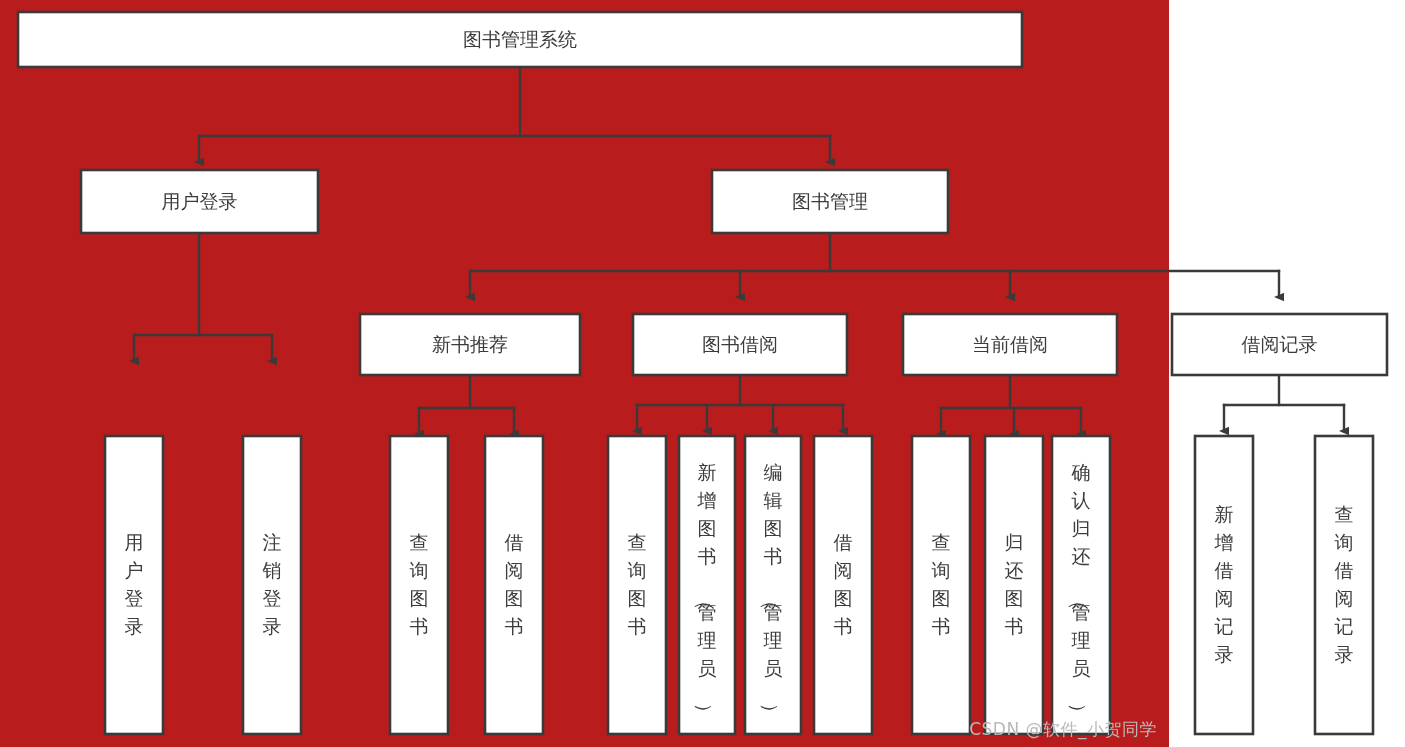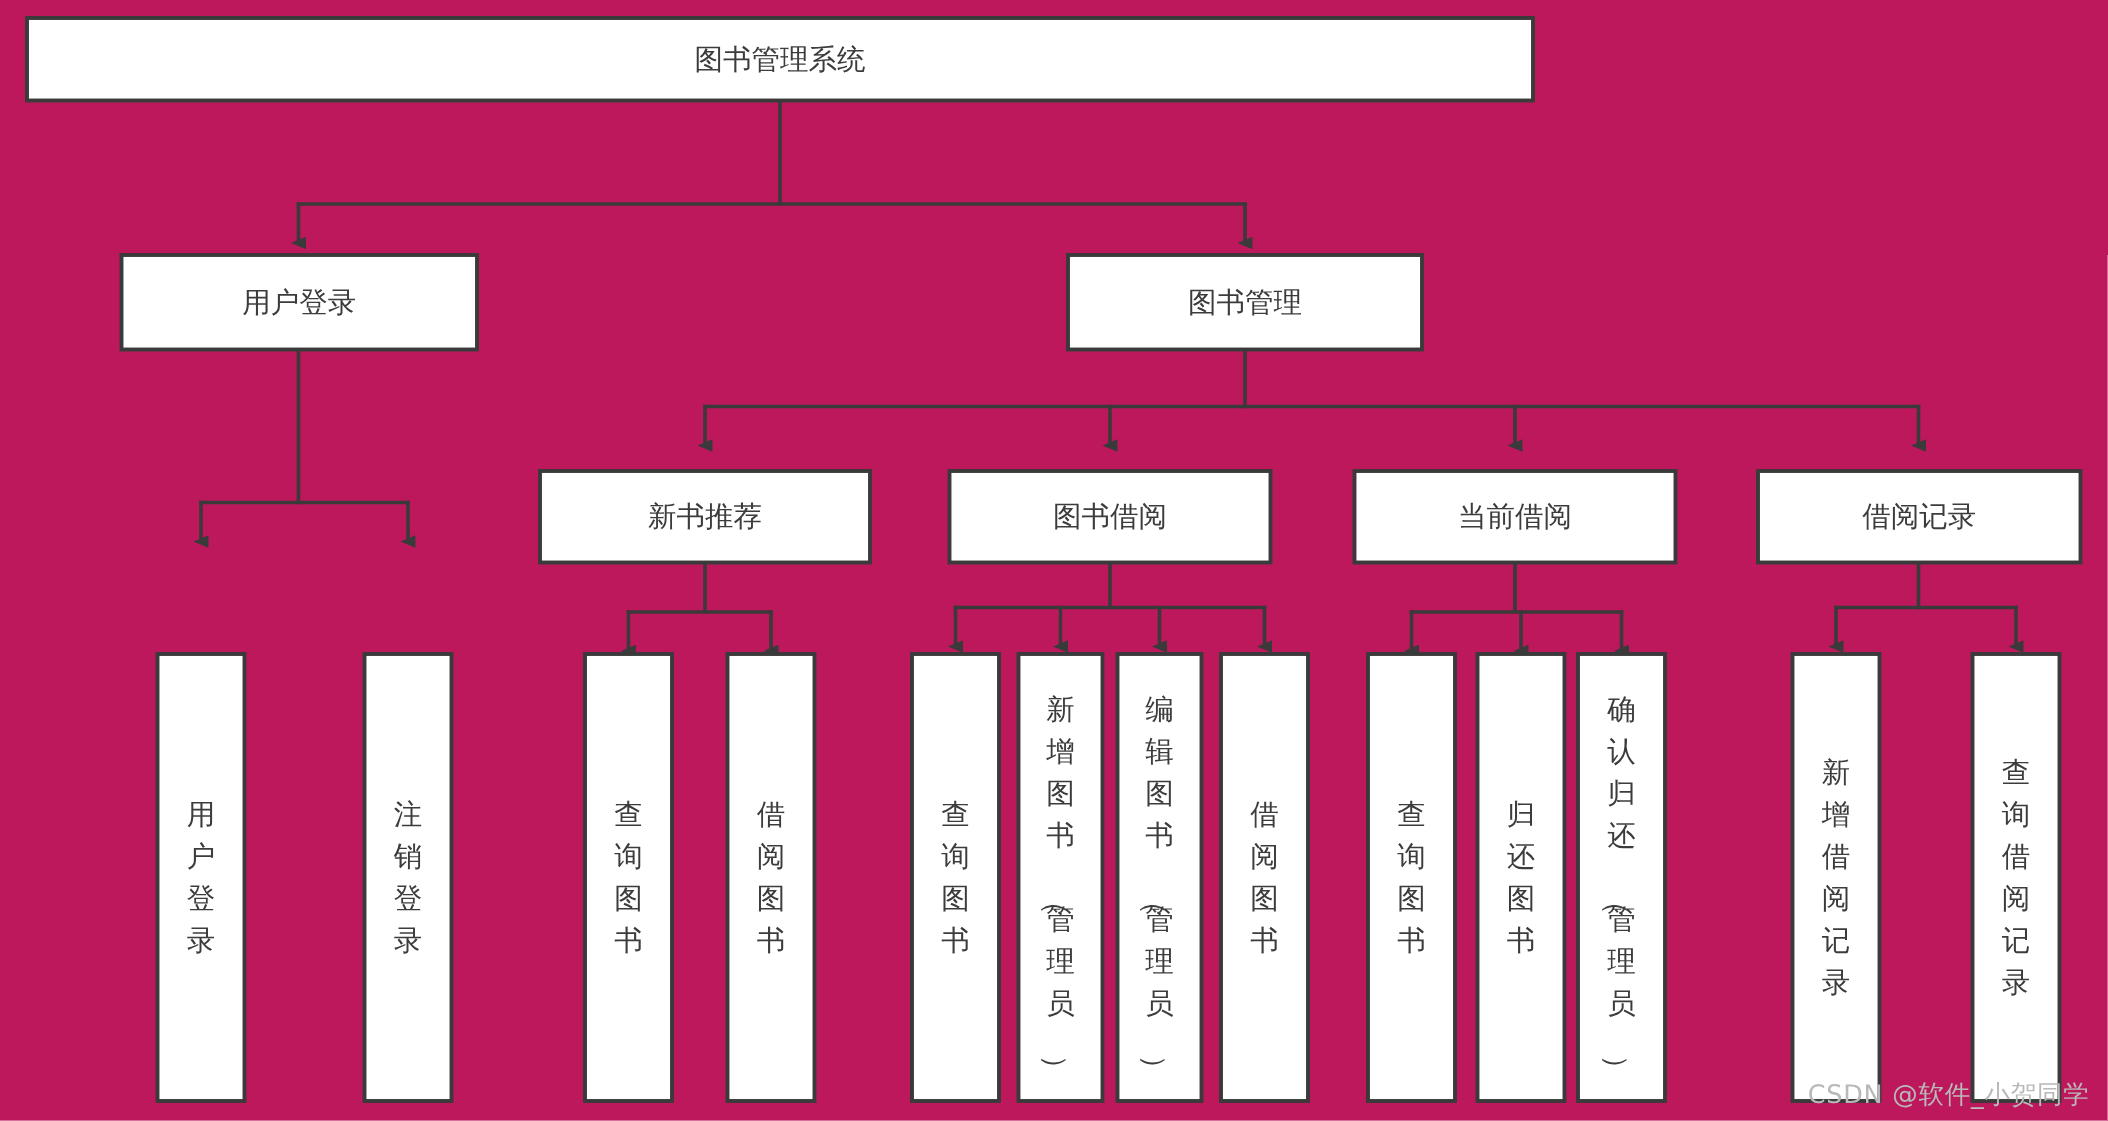--- a/index.html
+++ b/index.html
@@ -8,23 +8,23 @@
     background: #ffffff;
   }
   body {
     width: 1405px;
     height: 747px;
     font-family: "Liberation Sans", "DejaVu Sans", sans-serif;
     overflow: hidden;
   }
   #diagram-root {
     position: relative;
-    width: 1405px;
+    width: 1169px;
     height: 747px;
-    background: #be185d;
+    background: #b91c1c;
   }
   svg#tree-svg {
     position: absolute;
     left: 0;
     top: 0;
     width: 1405px;
     height: 747px;
     display: block;
   }
   .node-box {

